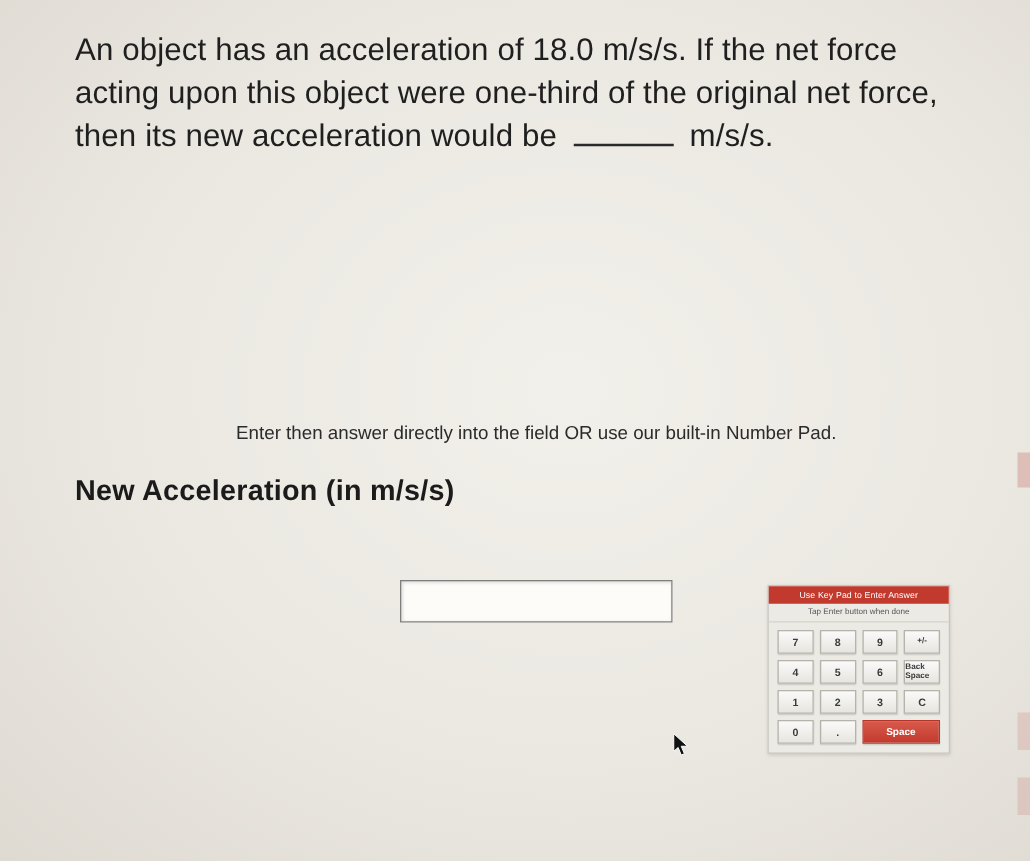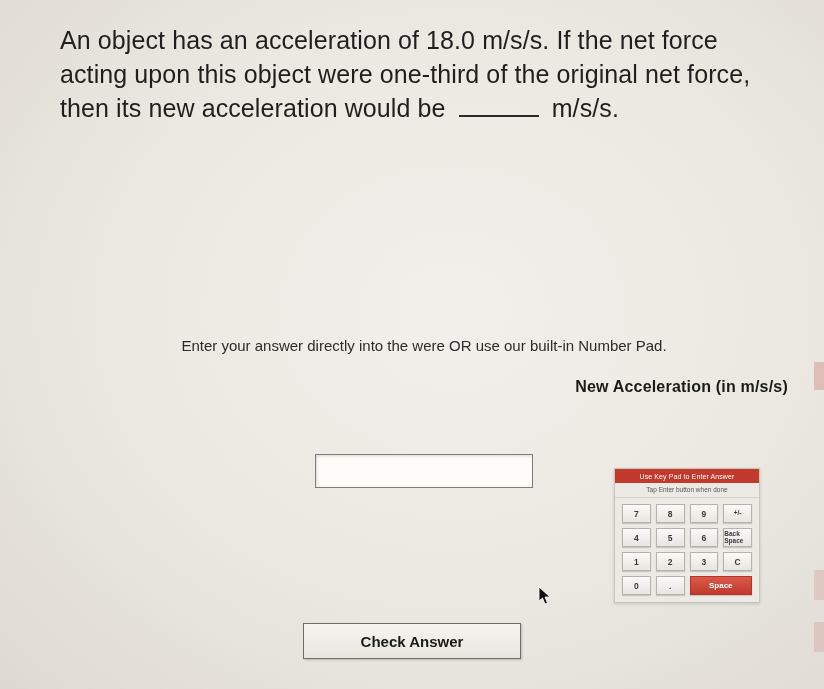--- a/index.html
+++ b/index.html
@@ -6,21 +6,21 @@
   html, body {
     margin: 0; padding: 0;
     width: 824px; height: 689px;
     font-family: Arial, Helvetica, sans-serif;
     background: #ebe9e4;
     color: #222;
     overflow: hidden;
   }
   .page {
     width: 824px; height: 689px;
-    padding: 24px 36px 10px 60px;
+    padding: 24px 26px 10px 60px;
     position: relative;
     background: radial-gradient(ellipse at 55% 45%, #f2f0ea 0%, #ebe8e2 55%, #dedad2 100%);
   }
   .question {
     font-size: 25px;
     line-height: 1.35;
     color: #1f1f1f;
     margin: 0 30px 0 0;
     letter-spacing: 0.1px;
   }
@@ -33,22 +33,22 @@
     margin: 0 6px;
   }
   .hint {
     margin-top: 212px;
     text-align: center;
     font-size: 15px;
     color: #2b2b2b;
   }
   .prompt-label {
     margin-top: 24px;
-    text-align: right;
-    font-size: 16px;
+    text-align: left;
+    font-size: 23px;
     font-weight: 700;
     color: #1b1b1b;
     letter-spacing: 0.2px;
   }
   .answer-row {
     margin-top: 58px;
     position: relative;
     height: 42px;
   }
   .answer-input {
@@ -161,21 +161,21 @@
 </style>
 </head>
 <body>
 
 <div class="page">
 
   <p class="question">
     <span>An object has an acceleration of 18.0 m/s/s. If the net force acting upon this object were one-third of the original net force, then its new acceleration would be </span><span class="blank"></span><span> m/s/s.</span>
   </p>
 
-  <div class="hint">Enter your answer directly into the were OR use our built-in Number Pad.</div>
+  <div class="hint">Enter then answer directly into the field OR use our built-in Number Pad.</div>
 
   <div class="prompt-label">New Acceleration (in m/s/s)</div>
 
   <div class="answer-row">
     <input class="answer-input" type="text" value="" style="">
   </div>
 
   <div class="keypad">
     <div class="keypad-header">Use Key Pad to Enter Answer</div>
     <div class="keypad-sub">Tap Enter button when done</div>
@@ -191,21 +191,20 @@
       <div class="key">1</div>
       <div class="key">2</div>
       <div class="key">3</div>
       <div class="key">C</div>
       <div class="key">0</div>
       <div class="key">.</div>
       <div class="key enter">Space</div>
     </div>
   </div>
 
-  <button class="check-btn">Check Answer</button>
 
   <div class="cursor">
     <svg viewBox="0 0 14 20">
       <path d="M1 1 L1 15 L4.5 12 L7 18 L9.5 17 L7 11 L12 11 Z" fill="#111" stroke="#fff" stroke-width="0.8"></path>
     </svg>
   </div>
 
   <div class="edge-mark a"></div>
   <div class="edge-mark b"></div>
   <div class="edge-mark c"></div>

